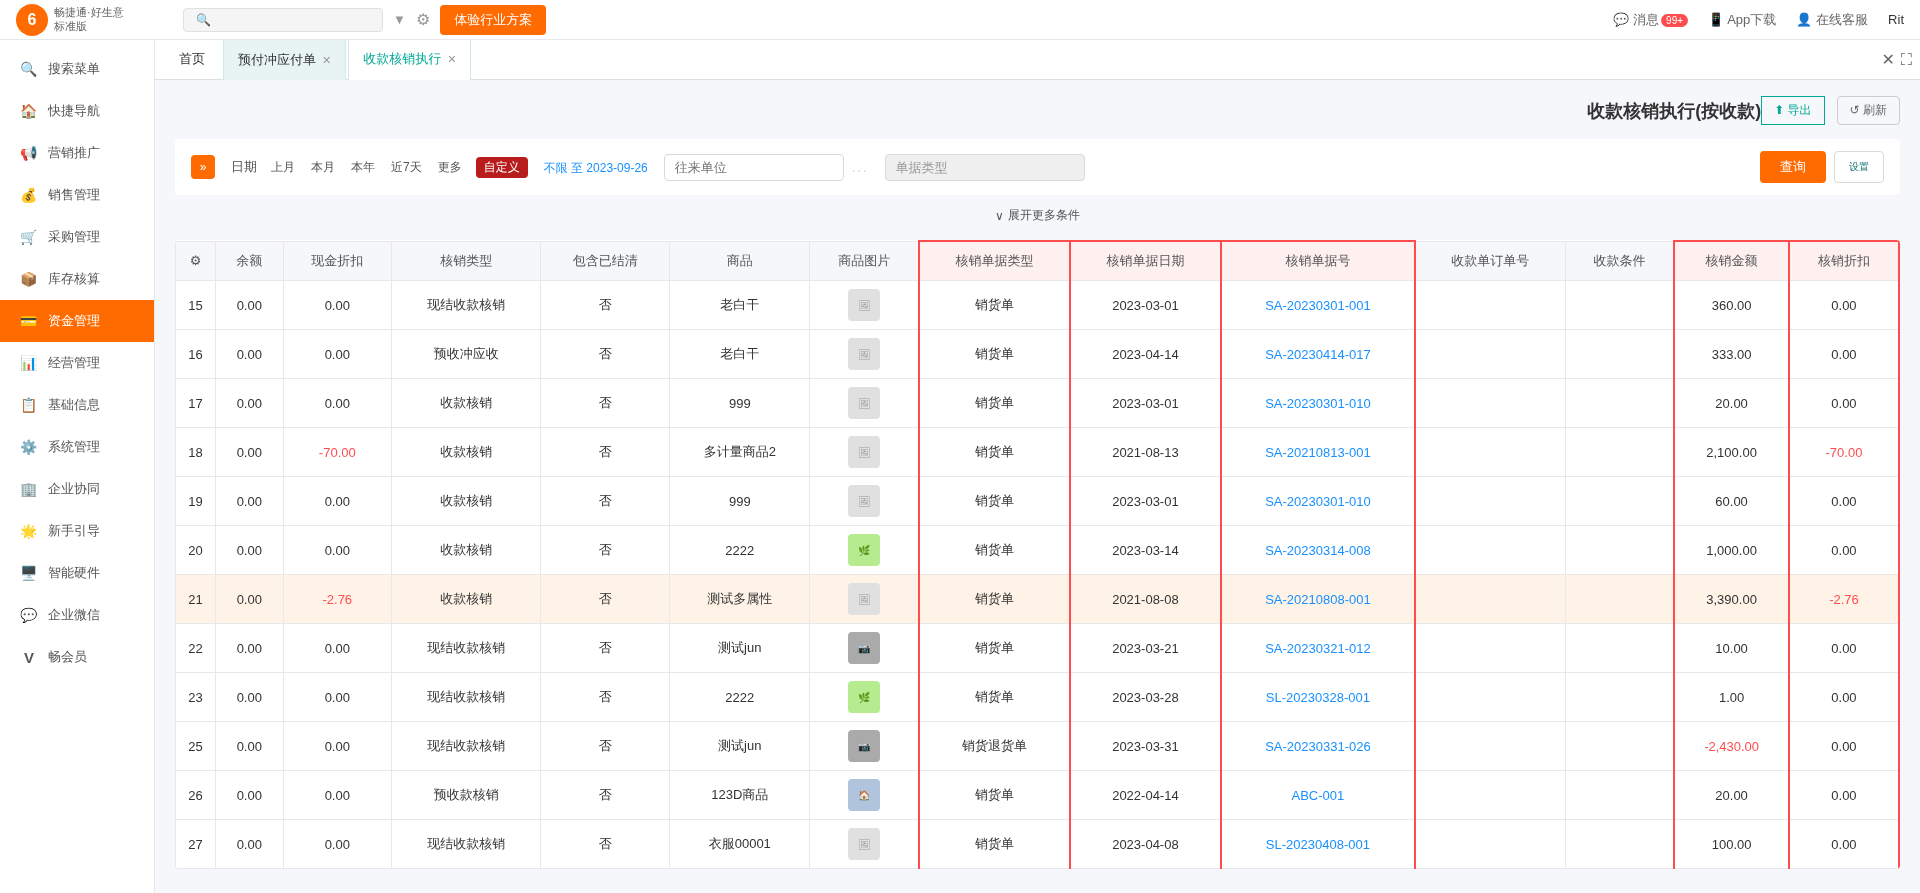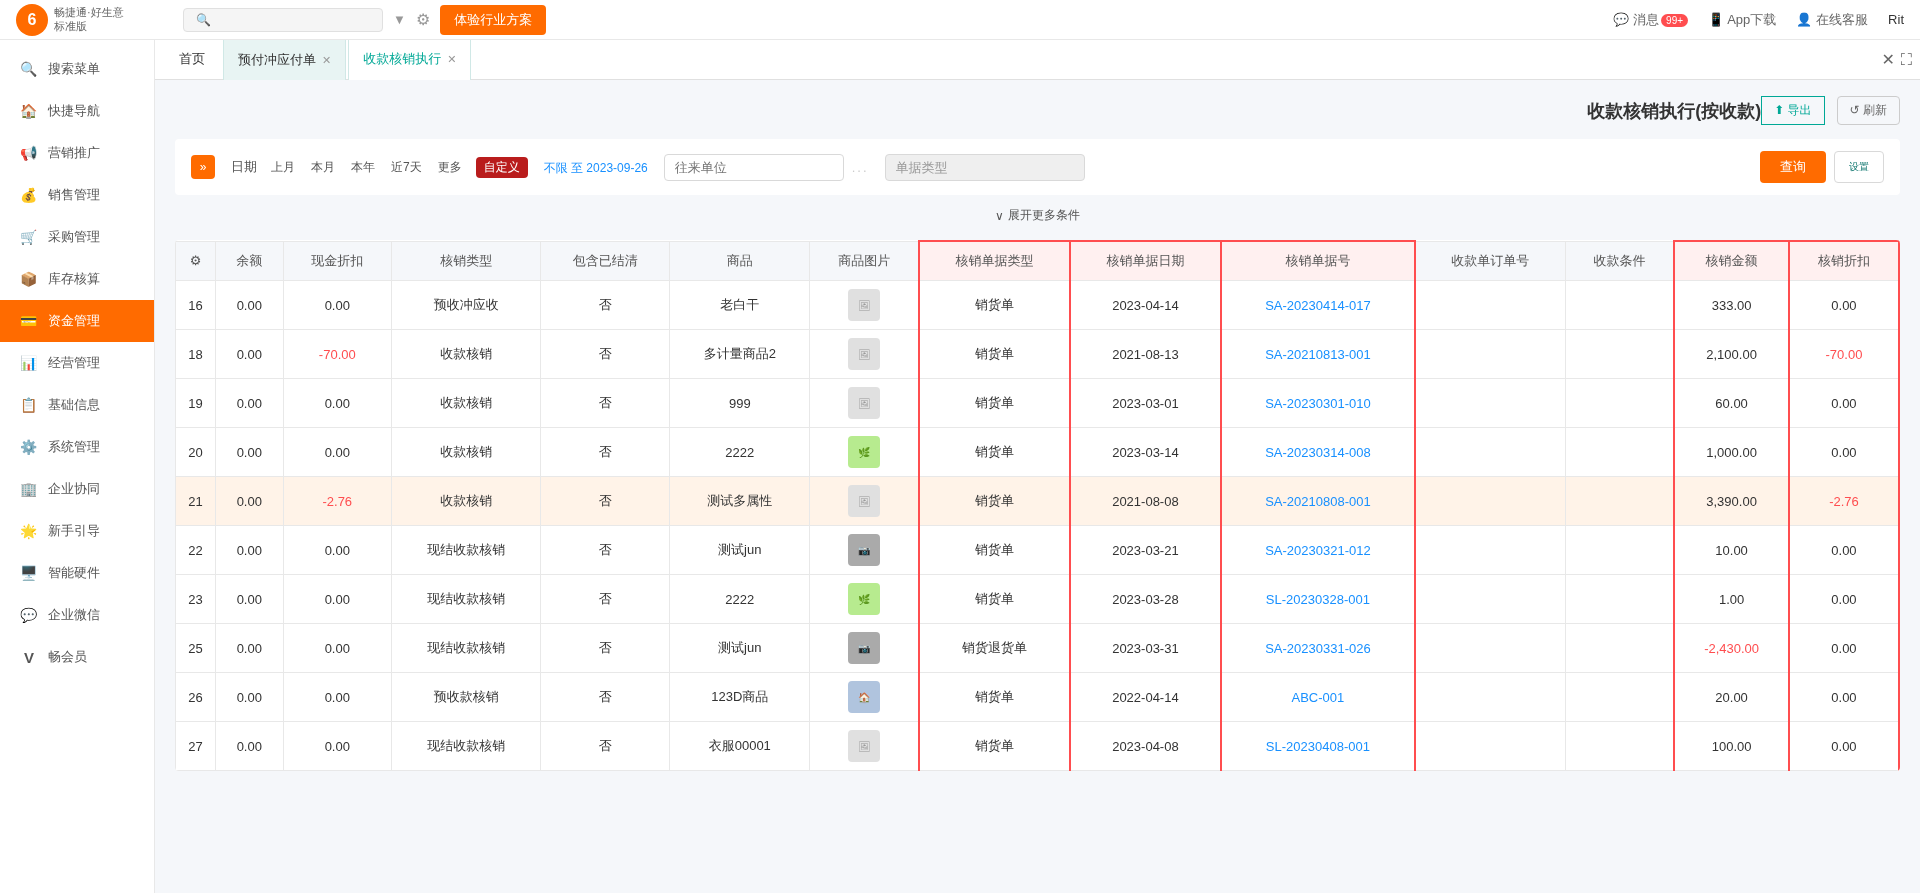--- a/index.html
+++ b/index.html
@@ -260,38 +260,78 @@
                 <th style="border:2px solid #ff4d4f; border-bottom:none; background:#fff0f0;">核销单据类型</th>
                 <th style="border:2px solid #ff4d4f; border-bottom:none; background:#fff0f0;">核销单据日期</th>
                 <th style="border:2px solid #ff4d4f; border-bottom:none; background:#fff0f0;">核销单据号</th>
                 <th>收款单订单号</th>
                 <th>收款条件</th>
                 <th style="border:2px solid #ff4d4f; border-bottom:none; background:#fff0f0;">核销金额</th>
                 <th style="border:2px solid #ff4d4f; border-bottom:none; background:#fff0f0;">核销折扣</th>
               </tr>
             </thead>
             <tbody id="table-body">
+            <tr>
+      <td>15</td>
+      <td>0.00</td>
+      <td style="">0.00</td>
+      <td>现结收款核销</td>
+      <td>否</td>
+      <td>老白干</td>
+      <td>
+                    <div class="img-placeholder" style="background:#e0e0e0;">
+                      <span style="font-size:10px;color:#999;">🖼</span>
+                    </div>
+                  </td>
+      <td style="border-left:2px solid #ff4d4f; border-right:2px solid #ff4d4f;">销货单</td>
+      <td style="border-left:2px solid #ff4d4f; border-right:2px solid #ff4d4f;">2023-03-01</td>
+      <td style="border-left:2px solid #ff4d4f; border-right:2px solid #ff4d4f;"><a class="link-text" href="#">SA-20230301-001</a></td>
+      <td></td>
+      <td></td>
+      <td style="border-left:2px solid #ff4d4f; border-right:2px solid #ff4d4f;">360.00</td>
+      <td style="border-left:2px solid #ff4d4f; border-right:2px solid #ff4d4f;">0.00</td>
+    </tr>
                 <tr>
       <td>16</td>
       <td>0.00</td>
       <td style="">0.00</td>
       <td>预收冲应收</td>
       <td>否</td>
       <td>老白干</td>
       <td>
                     <div class="img-placeholder" style="background:#e0e0e0;">
                       <span style="font-size:10px;color:#999;">🖼</span>
                     </div>
                   </td>
       <td style="border-left:2px solid #ff4d4f; border-right:2px solid #ff4d4f;">销货单</td>
       <td style="border-left:2px solid #ff4d4f; border-right:2px solid #ff4d4f;">2023-04-14</td>
       <td style="border-left:2px solid #ff4d4f; border-right:2px solid #ff4d4f;"><a class="link-text" href="#">SA-20230414-017</a></td>
       <td></td>
       <td></td>
       <td style="border-left:2px solid #ff4d4f; border-right:2px solid #ff4d4f;">333.00</td>
+      <td style="border-left:2px solid #ff4d4f; border-right:2px solid #ff4d4f;">0.00</td>
+    </tr>
+                <tr>
+      <td>17</td>
+      <td>0.00</td>
+      <td style="">0.00</td>
+      <td>收款核销</td>
+      <td>否</td>
+      <td>999</td>
+      <td>
+                    <div class="img-placeholder" style="background:#e0e0e0;">
+                      <span style="font-size:10px;color:#999;">🖼</span>
+                    </div>
+                  </td>
+      <td style="border-left:2px solid #ff4d4f; border-right:2px solid #ff4d4f;">销货单</td>
+      <td style="border-left:2px solid #ff4d4f; border-right:2px solid #ff4d4f;">2023-03-01</td>
+      <td style="border-left:2px solid #ff4d4f; border-right:2px solid #ff4d4f;"><a class="link-text" href="#">SA-20230301-010</a></td>
+      <td></td>
+      <td></td>
+      <td style="border-left:2px solid #ff4d4f; border-right:2px solid #ff4d4f;">20.00</td>
       <td style="border-left:2px solid #ff4d4f; border-right:2px solid #ff4d4f;">0.00</td>
     </tr>
                 <tr>
       <td>18</td>
       <td>0.00</td>
       <td style="color:#ff4d4f;">-70.00</td>
       <td>收款核销</td>
       <td>否</td>
       <td>多计量商品2</td>
       <td>

